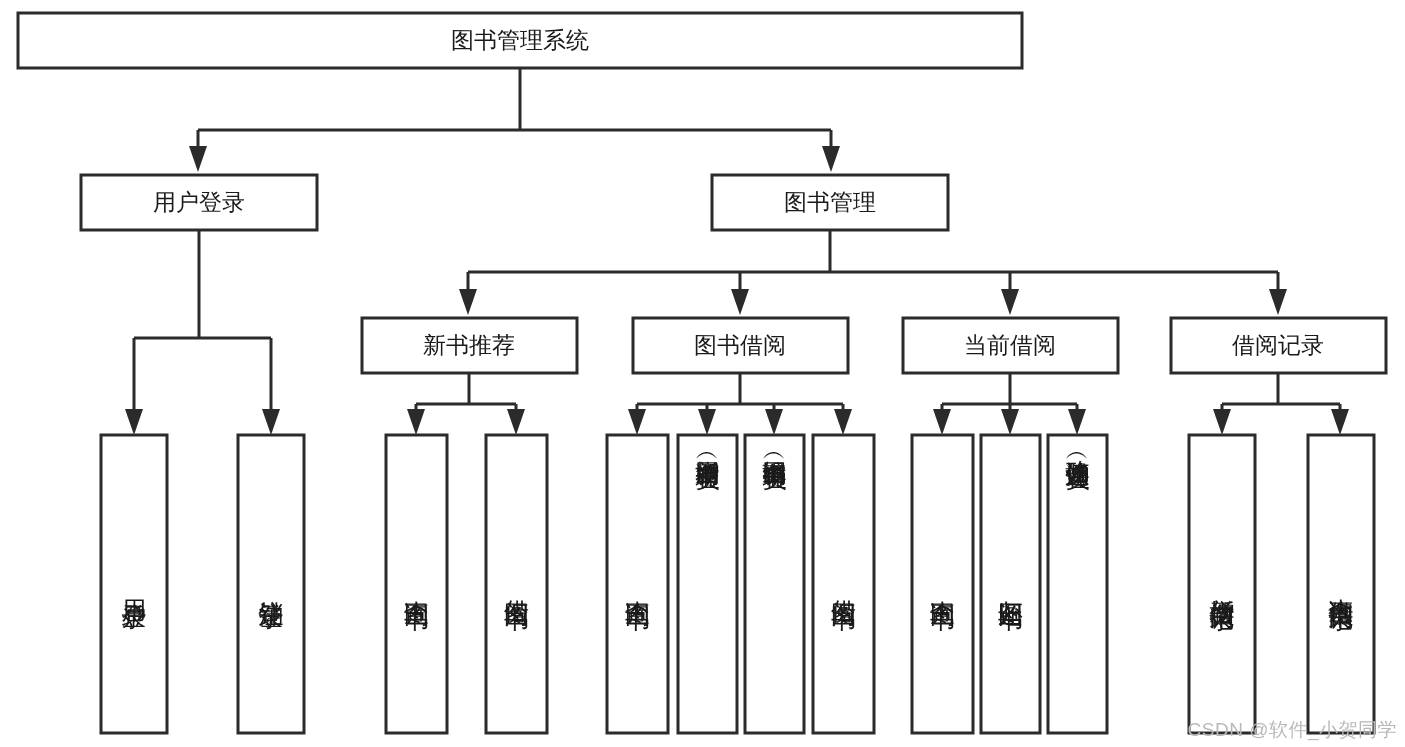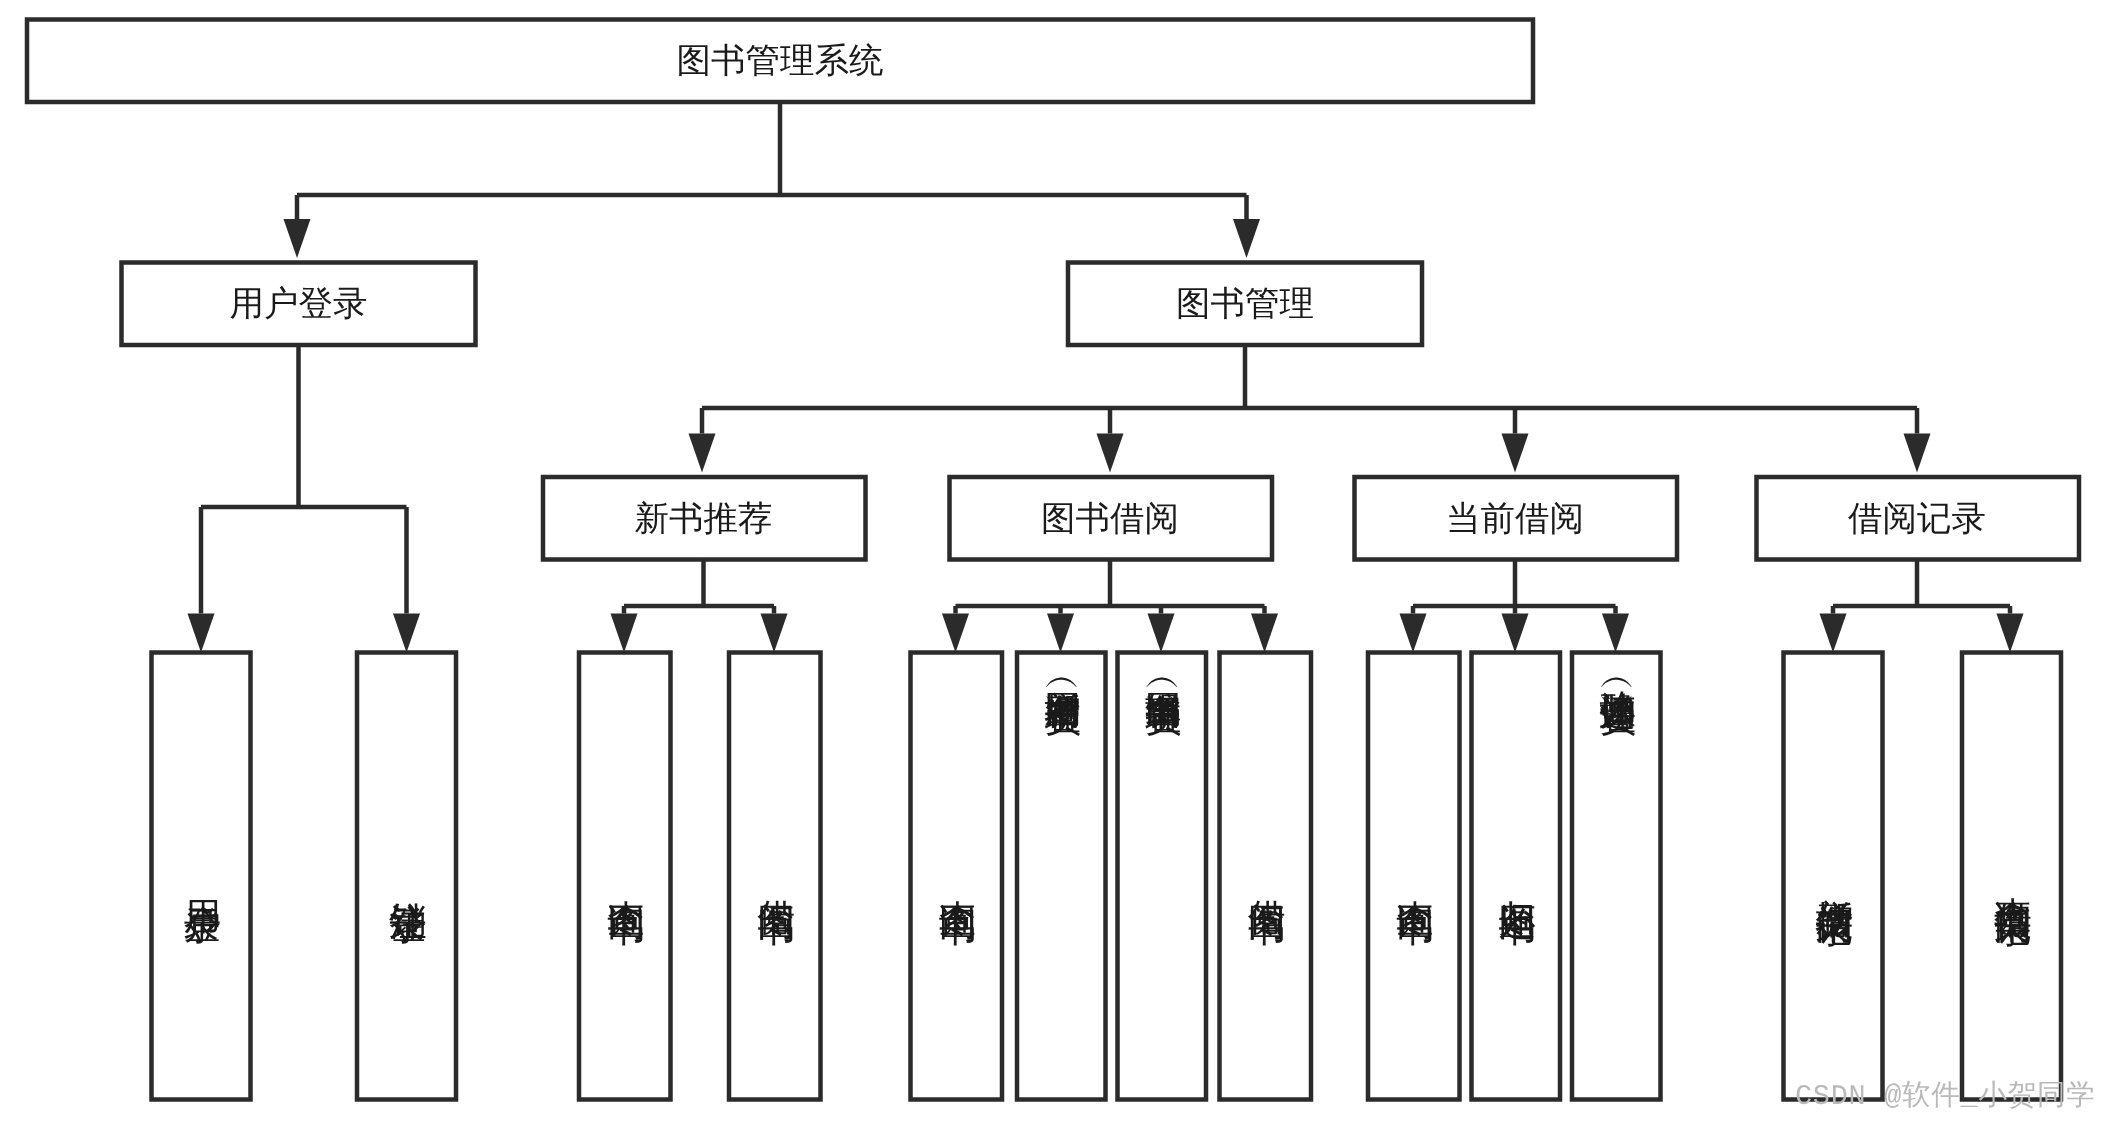--- a/index.html
+++ b/index.html
@@ -62,21 +62,21 @@
     line-height: 1.08;
     letter-spacing: 2px;
     color: #1a1a1a;
     white-space: nowrap;
     text-align: center;
   }
   .watermark {
     position: absolute;
     right: 8px;
     bottom: 4px;
-    font-family: Liberation Mono, monospace;
+    font-family: Liberation Sans, sans-serif;
     font-size: 19px;
     color: #b9b9b9;
     letter-spacing: 0.5px;
     white-space: nowrap;
   }
 </style>
 </head>
 <body>
 
 <div id="diagram-root">

